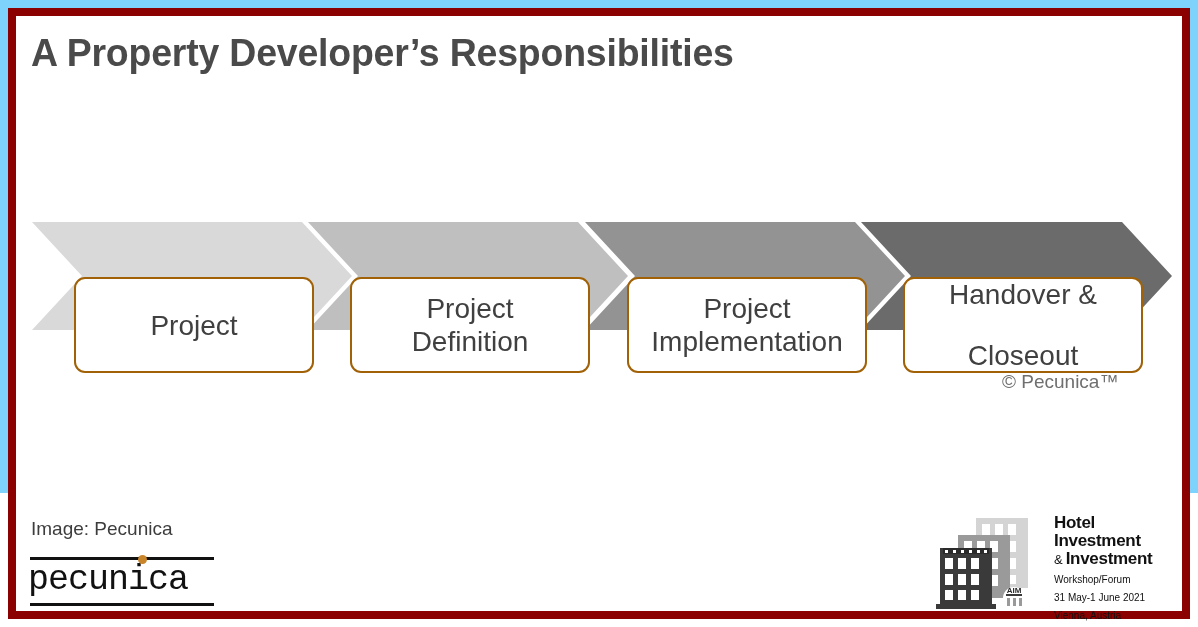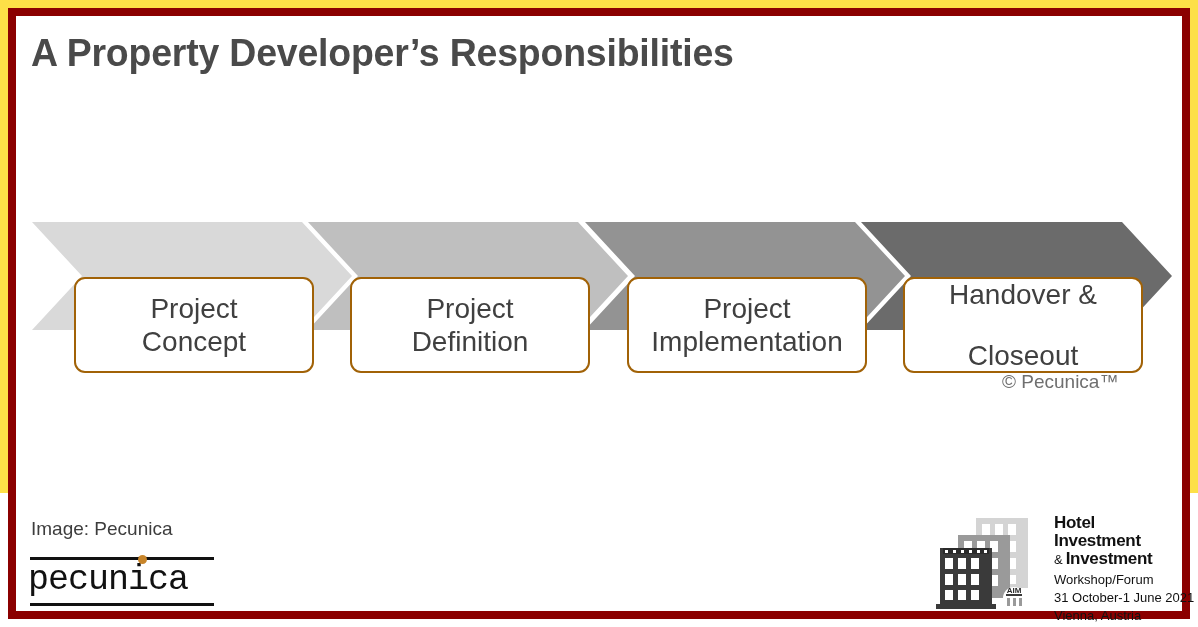--- a/index.html
+++ b/index.html
@@ -11,21 +11,21 @@
     width: 1198px;
     height: 627px;
     font-family: "Liberation Sans", sans-serif;
     overflow: hidden;
   }
 
   #slide {
     position: relative;
     width: 1198px;
     height: 493px;
-    background: #fde047;
+    background: #7dd3fc;
     box-sizing: border-box;
   }
 
   
   #slide-frame {
     position: absolute;
     left: 8px;
     top: 8px;
     width: 1182px;
     height: 611px;
@@ -174,21 +174,21 @@
     color: #111111;
     letter-spacing: -0.3px;
     white-space: nowrap;
   }
   #event-logo-text .headline .amp {
     font-size: 13px;
     font-weight: normal;
   }
   #event-logo-text .subline {
     margin-top: 4px;
-    font-size: 13px;
+    font-size: 10px;
     line-height: 14px;
     color: #111111;
     white-space: nowrap;
   }
 </style>
 </head>
 <body>
 
 <div id="slide">
 
@@ -200,21 +200,20 @@
     <svg width="1198" height="627" viewBox="0 0 1198 627" xmlns="http://www.w3.org/2000/svg">
       <polygon points="32,222 302,222 352,276 302,330 32,330 82,276" fill="#D9D9D9"></polygon>
       <polygon points="308,222 578,222 628,276 578,330 308,330 358,276" fill="#BFBFBF"></polygon>
       <polygon points="585,222 855,222 905,276 855,330 585,330 635,276" fill="#939393"></polygon>
       <polygon points="861,222 1122,222 1172,276 1122,330 861,330 911,276" fill="#6B6B6B"></polygon>
     </svg>
   </div>
 
   <div class="stage-box" id="stage-box-1">
     <span class="line">Project</span>
-    <span class="line">Concept</span>
   </div>
 
   <div class="stage-box" id="stage-box-2">
     <span class="line">Project</span>
     <span class="line">Definition</span>
   </div>
 
   <div class="stage-box" id="stage-box-3">
     <span class="line">Project</span>
     <span class="line">Implementation</span>
@@ -291,19 +290,19 @@
       <text x="78" y="83" font-size="8" font-weight="bold" fill="#2A2A2A" text-anchor="middle" font-family="Liberation Sans, sans-serif">AIM</text>
     </svg>
 
     <div id="event-logo-text">
       <div class="headline">Hotel</div>
       <div class="headline">Investment</div>
       <div class="headline">
         <span class="amp">&amp; </span><span>Investment</span>
       </div>
       <div class="subline">Workshop/Forum</div>
-      <div class="subline">31 October-1 June 2021</div>
+      <div class="subline">31 May-1 June 2021</div>
       <div class="subline">Vienna, Austria</div>
     </div>
 
   </div>
 
 </div>
 
 </body></html>

